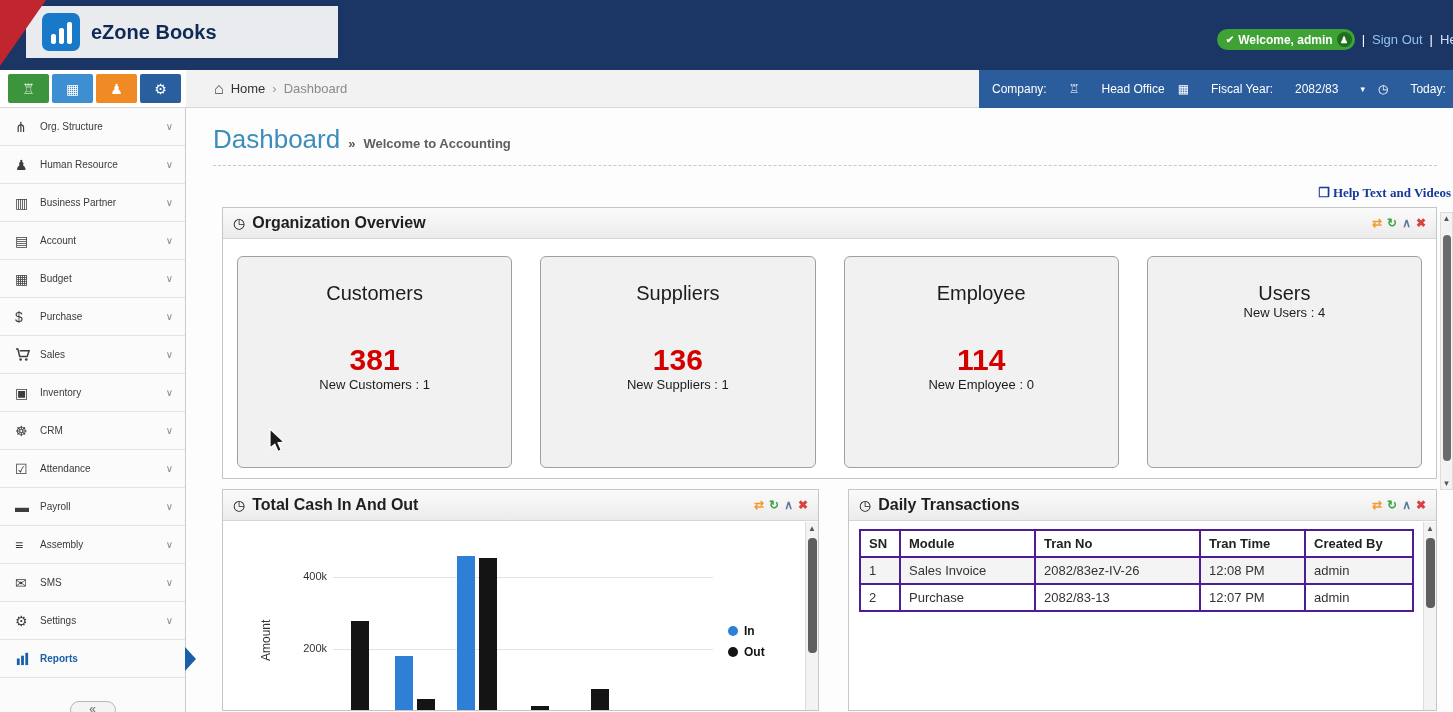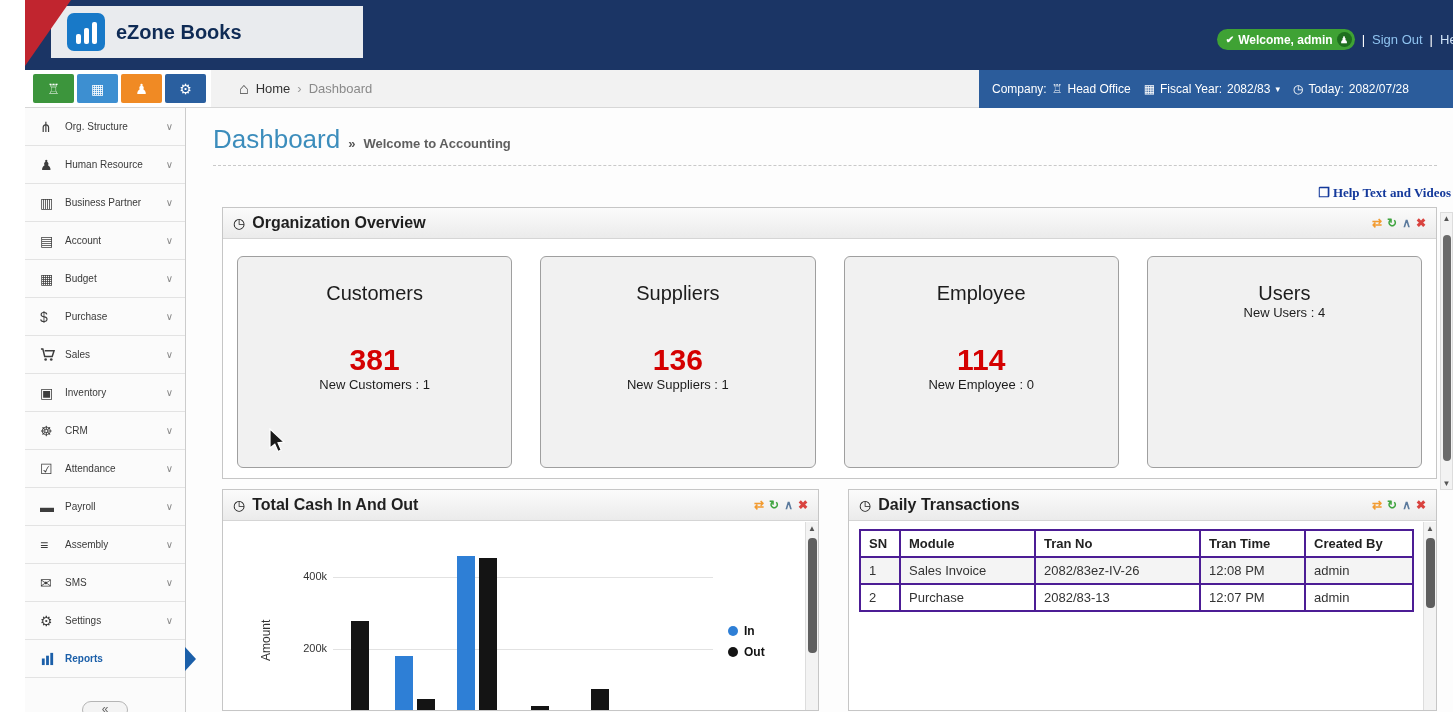--- a/index.html
+++ b/index.html
@@ -1,18 +1,18 @@
 <!DOCTYPE html>
 <html><head>
 <meta charset="utf-8">
 <style>
   * { box-sizing: border-box; }
   body { margin:0; width:1453px; height:712px; overflow:hidden; background:#fff;
          font-family:"Liberation Sans", sans-serif; }
-  .app { position:relative; width:1453px; height:712px;padding-left:25px; }
+  .app { position:relative; width:1453px; height:712px; }
 
   
   .topbar { position:relative; height:70px; background:#1b3565; }
   .corner-tri { position:absolute; top:0; left:0; width:0; height:0;
     border-top:66px solid #c1252f; border-right:46px solid transparent; z-index:4; }
   .logo-strip { position:absolute; left:26px; top:6px; width:312px; height:52px;
     background:#e9ebee; display:flex; align-items:center; gap:11px; padding-left:16px; }
   .logo-sq { width:38px; height:38px; background:#1879c8; border-radius:7px;
     display:flex; align-items:flex-end; justify-content:center; gap:3px; padding-bottom:7px; }
   .lb { display:block; width:5px; background:#fff; border-radius:2px; }
@@ -39,21 +39,21 @@
     cursor:pointer; display:flex; align-items:center; justify-content:center; padding:0; }
   .tb-g{background:#3c953c}.tb-b{background:#3d8fd1}.tb-o{background:#f08a24}.tb-n{background:#2a5f9f}
   .sub-mid { flex:1; background:#f2f2f2; border-bottom:1px solid #d7d7d7; display:flex;
     align-items:center; gap:7px; padding-left:28px; font-size:13px; }
   .bc-home-ic{ color:#444; font-size:16px; }
   .bc-home{ color:#333; cursor:pointer; text-decoration:none; }
   .bc-sep{ color:#999; }
   .bc-cur{ color:#8a8a8a; }
   .sub-right { width:474px; background:#2b5c9b; color:#fff; font-size:12px; display:flex;
     align-items:center; gap:13px; padding-left:13px; }
-  .cb-item{ display:flex; align-items:center; gap:5px; white-space:nowrap; }
+  .cb-item{ display:flex; align-items:center; gap:22px; white-space:nowrap; }
   .cb-ic{ font-size:12px; }
   .caret{ font-size:9px; }
 
   
   .main { display:flex; height:604px; }
   .sidebar { width:186px; background:#fbfbfb; border-right:1px solid #ccc; position:relative; }
   .sidebar ul { list-style:none; margin:0; padding:0; }
   .si { position:relative; height:38px; border-bottom:1px solid #e3e3e3; display:flex;
     align-items:center; padding-left:15px; cursor:pointer; }
   .si-ic { width:25px; color:#3d3d3d; font-size:14px; display:inline-flex; align-items:center; }

